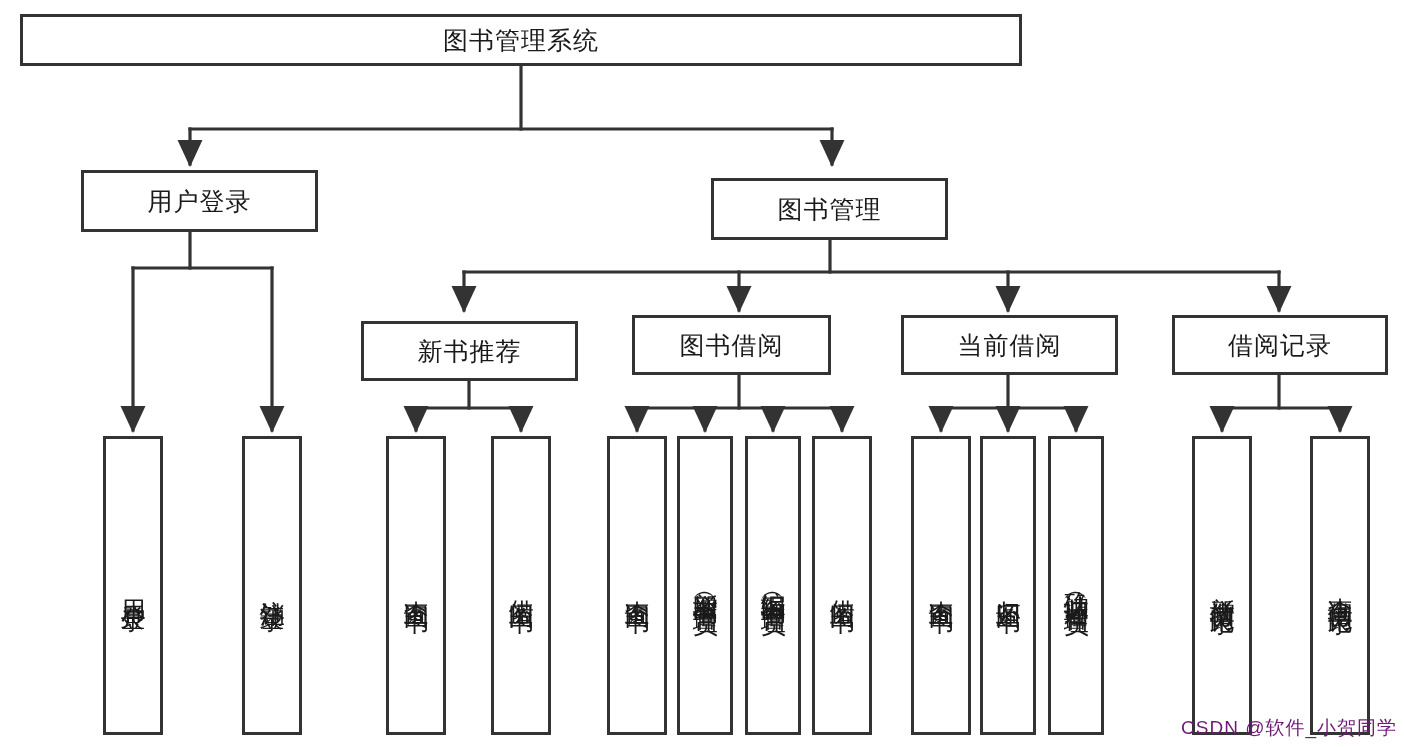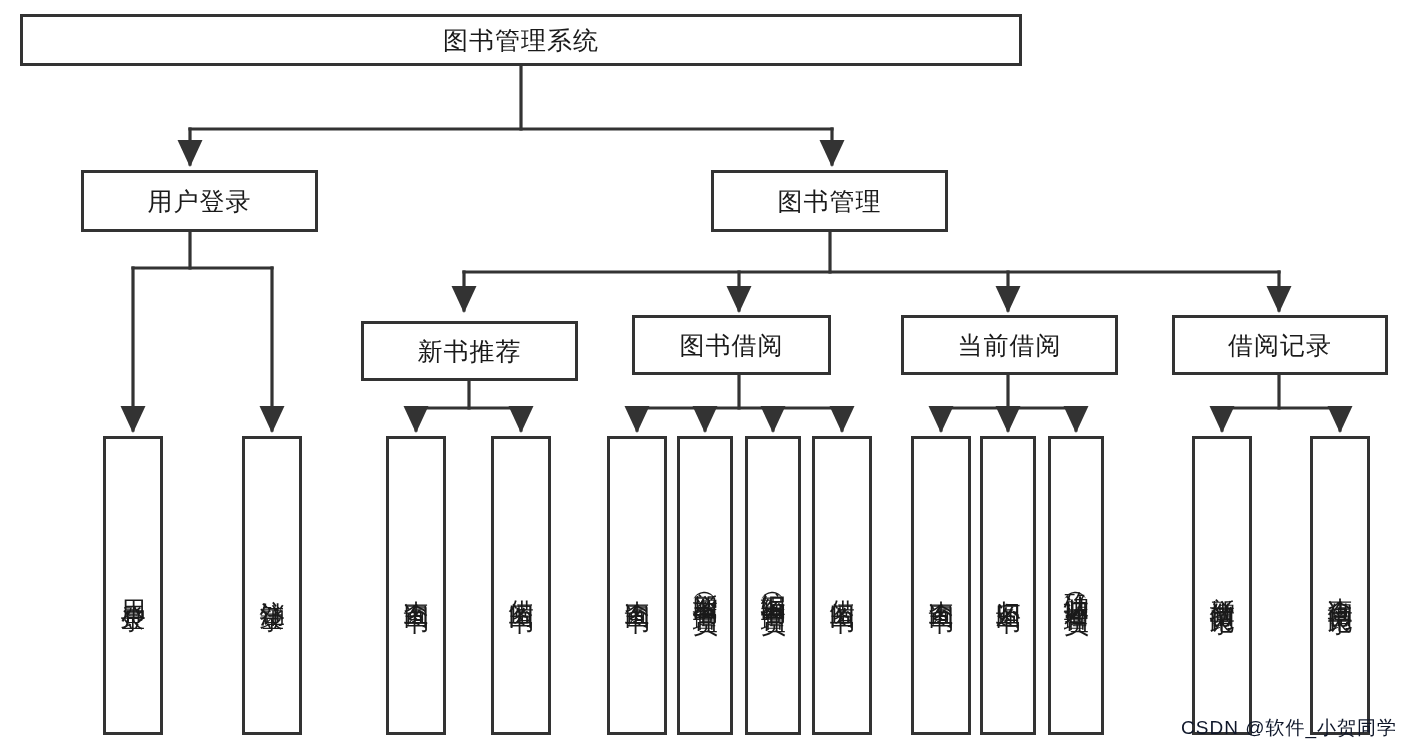--- a/index.html
+++ b/index.html
@@ -54,21 +54,21 @@
     letter-spacing: 3px;
   }
   .node .htext {
     white-space: nowrap;
   }
   #watermark {
     position: absolute;
     right: 8px;
     bottom: 6px;
     font-size: 19px;
-    color: #0f172a;
+    color: #701a75;
     letter-spacing: 1px;
     z-index: 5;
     white-space: nowrap;
   }
 </style>
 </head>
 <body>
 
 <div id="canvas">
 
@@ -123,21 +123,21 @@
   </svg>
 
   <div class="node h" style="left:20px; top:14px; width:1002px; height:52px;">
     <span class="htext">图书管理系统</span>
   </div>
 
   <div class="node h" style="left:81px; top:170px; width:237px; height:62px;">
     <span class="htext">用户登录</span>
   </div>
 
-  <div class="node h" style="left:711px; top:170px; width:237px; height:62px;">
+  <div class="node h" style="left:711px; top:178px; width:237px; height:62px;">
     <span class="htext">图书管理</span>
   </div>
 
   <div class="node h" style="left:361px; top:321px; width:217px; height:60px;">
     <span class="htext">新书推荐</span>
   </div>
 
   <div class="node h" style="left:632px; top:315px; width:199px; height:60px;">
     <span class="htext">图书借阅</span>
   </div>

